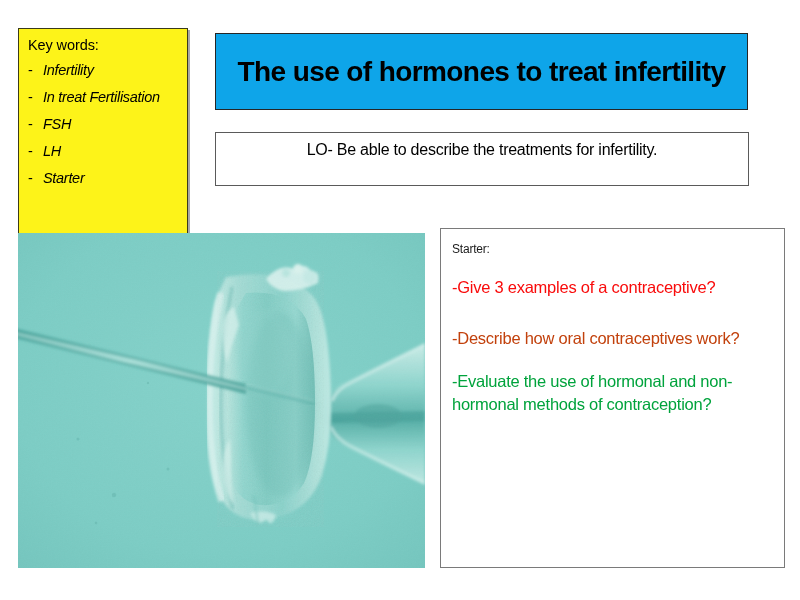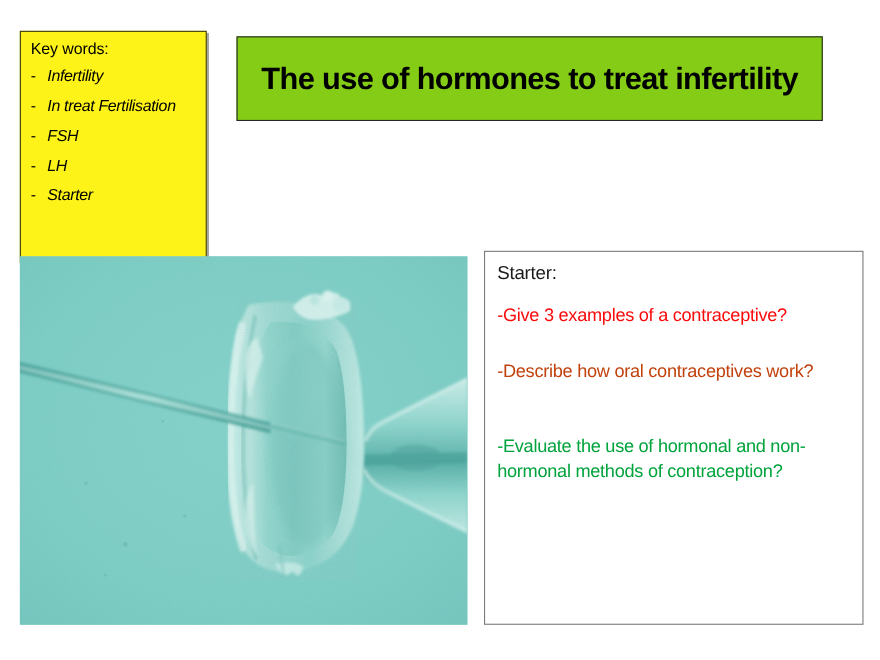--- a/index.html
+++ b/index.html
@@ -122,33 +122,33 @@
     left: 440px;
     top: 228px;
     width: 345px;
     height: 340px;
     background: #ffffff;
     border: 1px solid #7a7a7a;
     box-sizing: border-box;
     padding: 9px 10px 0 11px;
   }
   #starter-label {
-    font-size: 17px;
+    font-size: 12px;
     line-height: 22px;
     letter-spacing: -0.2px;
     color: #1a1a1a;
   }
   .starter-q {
     font-size: 16.5px;
     line-height: 23px;
     letter-spacing: -0.25px;
   }
   #q1 { margin-top: 16px; }
   #q2 { margin-top: 28px; }
-  #q3 { margin-top: 45px; }
+  #q3 { margin-top: 20px; }
 </style>
 </head>
 <body>
 
 <div id="slide">
 
   <div id="keywords-box" style="background: rgb(253, 243, 25); border-color: rgb(58, 58, 26);">
     <div id="keywords-title">Key words:</div>
 
     <div class="kw-row">
@@ -166,24 +166,27 @@
     <div class="kw-row">
       <span class="kw-dash">-</span>
       <span class="kw-text">LH</span>
     </div>
     <div class="kw-row">
       <span class="kw-dash">-</span>
       <span class="kw-text">Starter</span>
     </div>
   </div>
 
-  <div id="title-box" style="background: #84cc16; border-color: rgb(38, 38, 38);">
+  <div id="title-box" style="background: #0ea5e9; border-color: rgb(38, 38, 38);">
     <div id="title-text">The use of hormones to treat infertility</div>
   </div>
 
+  <div id="lo-box" style="border-color: rgb(90, 90, 90);">
+    <div id="lo-text">LO- Be able to describe the treatments for infertility.</div>
+  </div>
 
   <div id="icsi-figure">
     <svg id="icsi-svg" viewBox="0 0 407 335" xmlns="http://www.w3.org/2000/svg">
       <defs>
         <radialGradient id="bgGrad" cx="50%" cy="45%" r="78%">
           <stop offset="0%" stop-color="#84d2ca"></stop>
           <stop offset="65%" stop-color="#7ccdc5"></stop>
           <stop offset="100%" stop-color="#73c5bd"></stop>
         </radialGradient>
         <linearGradient id="cellGrad" x1="0%" y1="0%" x2="100%" y2="0%">

